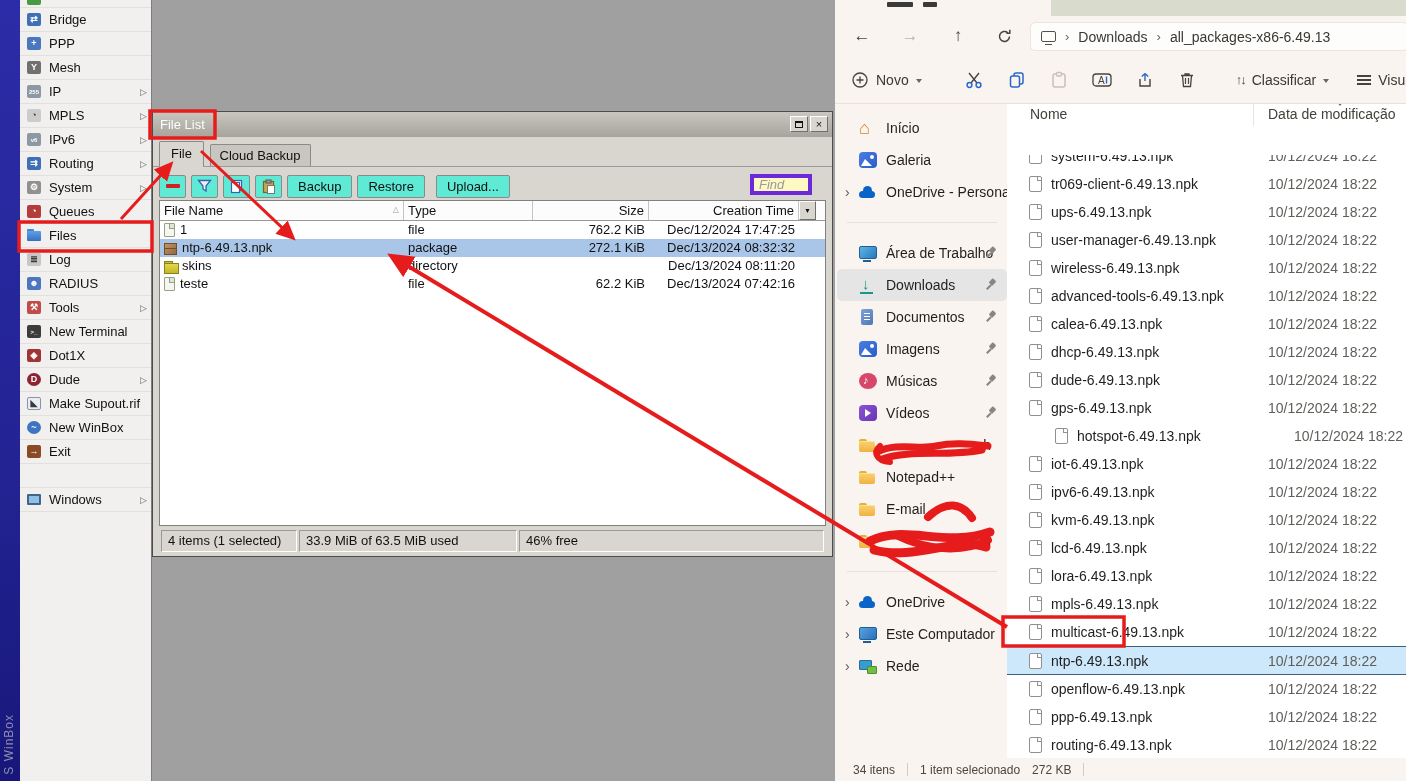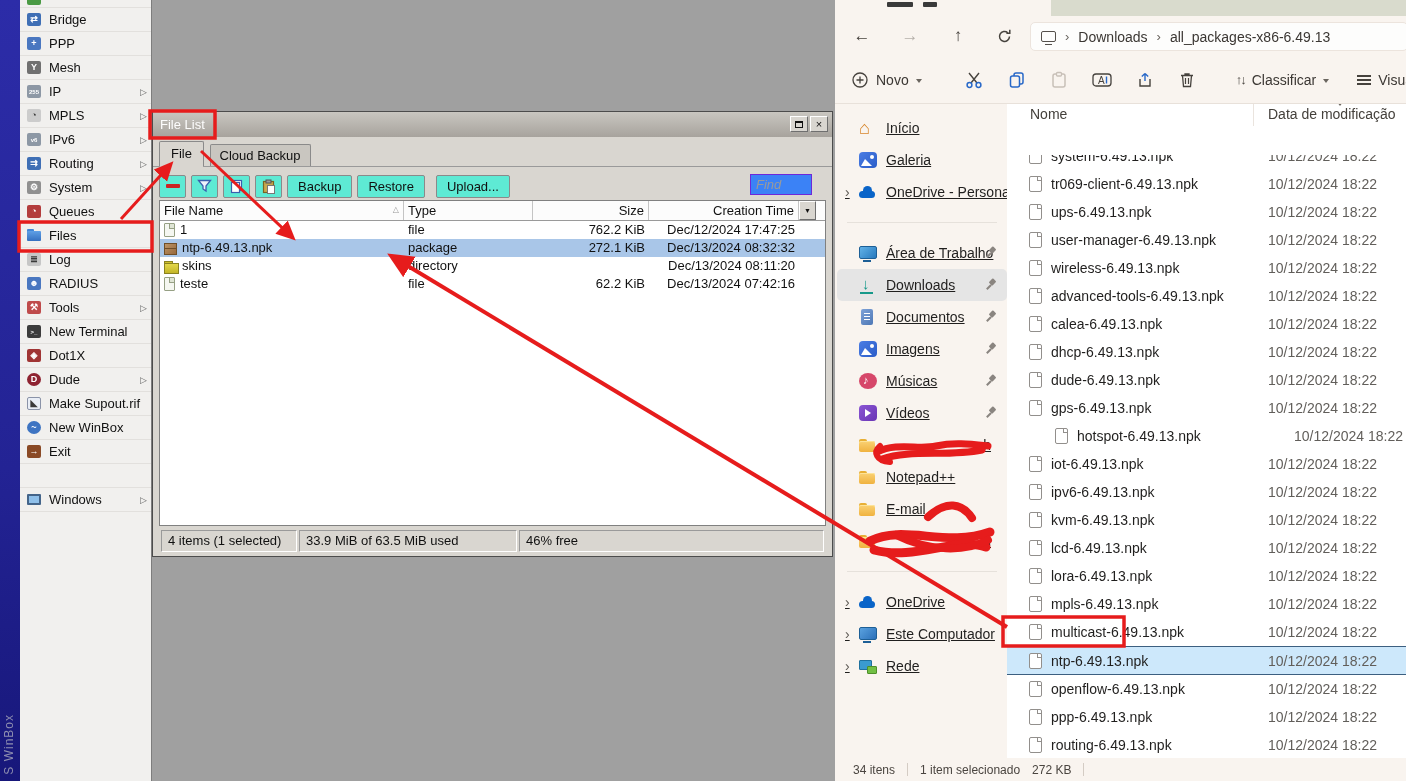--- a/index.html
+++ b/index.html
@@ -52,22 +52,22 @@
   .fl-tab { display:inline-block; position:relative; padding:4px 11px 5px; border:1px solid #8a8a8a; border-bottom:none;
     border-radius:2px 2px 0 0; margin-right:2px; color:#111; }
   .fl-tab.active { background:#d9d6d0; z-index:3; top:0; }
   .fl-tab.active::after { content:""; position:absolute; left:0; right:0; bottom:-1px; height:2px; background:#d9d6d0; }
   .fl-tab.inactive { background:#c9c6c0; top:2px; padding:3px 9px 4px; }
   .fl-toolbar { position:absolute; left:6px; top:60px; height:28px; display:flex; gap:5px; align-items:center; }
   .fl-btn { height:23px; background:#5eead4; border:1px solid #8a8a8a; border-radius:2px;
     display:flex; align-items:center; justify-content:center; padding:0 10px; color:#111; }
   .fl-btn.icon { width:27px; padding:0; }
   .fl-minus { width:14px; height:4px; background:#cc2222; border-radius:1px; }
-  .fl-find { position:absolute; right:20px; top:62px; width:62px; height:21px; border:1px solid #6d28d9;
-    background:#3b82f6; padding:0 5px; font-size:13px; font-family:"Liberation Sans",sans-serif; color:#222; }
+  .fl-find { position:absolute; right:20px; top:62px; width:62px; height:21px; border:4px solid #6d28d9;
+    background:#fef9c3; padding:0 5px; font-size:13px; font-family:"Liberation Sans",sans-serif; color:#222; }
   .fl-find::placeholder { color:#9a9a9a; font-style:italic; }
 
   .fl-table { position:absolute; left:6px; top:88px; width:667px; bottom:30px; background:#fff; border:1px solid #808080; }
   .fl-header { display:flex; height:20px; border-bottom:1px solid #9a9a9a; background:#fcfcfc; }
   .fl-hcell { border-right:1px solid #c4c4c4; padding:2px 4px; color:#111; position:relative; white-space:nowrap; overflow:hidden; }
   .fl-hsort { position:absolute; right:4px; top:4px; font-size:8px; color:#999; }
   .fl-harrow { width:17px; background:#d9d6d0; border:1px solid; border-color:#fff #6f6f6f #6f6f6f #fff;
     display:flex; align-items:center; justify-content:center; font-size:7px; color:#111; flex:0 0 17px; }
   .c-name { width:244px; flex:0 0 244px; }
   .c-type { width:129px; flex:0 0 129px; }
@@ -112,21 +112,21 @@
   .ex-tbtn { display:flex; align-items:center; justify-content:center; }
   .caret { width:0; height:0; border-left:3.5px solid transparent; border-right:3.5px solid transparent;
     border-top:4px solid #6a655f; margin-top:2px; }
   .ex-divider { width:1px; height:24px; background:#ddd4cc; }
   .lines-icon { width:14px; height:2px; background:#46423d; box-shadow:0 4px 0 #46423d, 0 8px 0 #46423d; margin-bottom:8px; }
   .sort-arrows { font-size:13px; letter-spacing:-2px; color:#46423d; }
 
   .ex-body { position:absolute; left:0; top:104px; right:0; bottom:23px; }
   .ex-nav { position:absolute; left:0; top:0; width:172px; bottom:0; padding-top:8px; overflow:hidden; }
   .nav-item { height:32px; display:flex; align-items:center; margin:0 0 0 2px; padding-left:8px; border-radius:5px;
-    color:#201f1e; font-size:14px; position:relative;text-decoration:underline; }
+    color:#201f1e; font-size:14px; position:relative; }
   .nav-item.selected { background:#ababab44; }
   .nav-item.selected { background:#e5e5e5; }
   .nav-chev { width:14px; flex:0 0 14px; color:#5f5b56; font-size:14px; }
   .nav-ico { width:18px; height:17px; flex:0 0 18px; margin-right:9px; position:relative; }
   .nav-label { white-space:nowrap; overflow:hidden; flex:1; }
   .nav-label.suffix-right { text-align:right; padding-right:16px; }
   .nav-pin { position:absolute; right:10px; top:10px; width:11px; height:11px; }
   .nav-pin::before { content:""; position:absolute; left:4px; top:0; width:5px; height:6px; background:#8a8580;
     border-radius:1px; transform:rotate(45deg); }
   .nav-pin::after { content:""; position:absolute; left:2px; top:5px; width:1.5px; height:6px; background:#8a8580;

